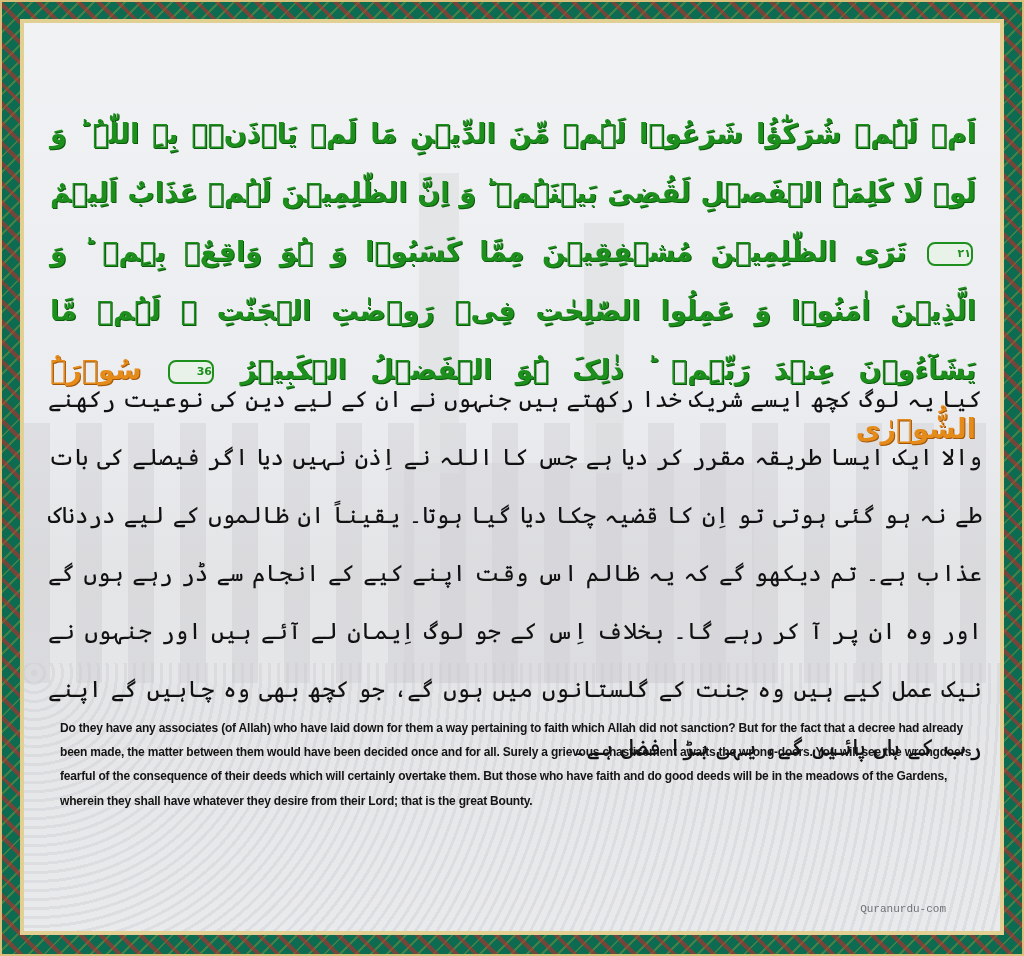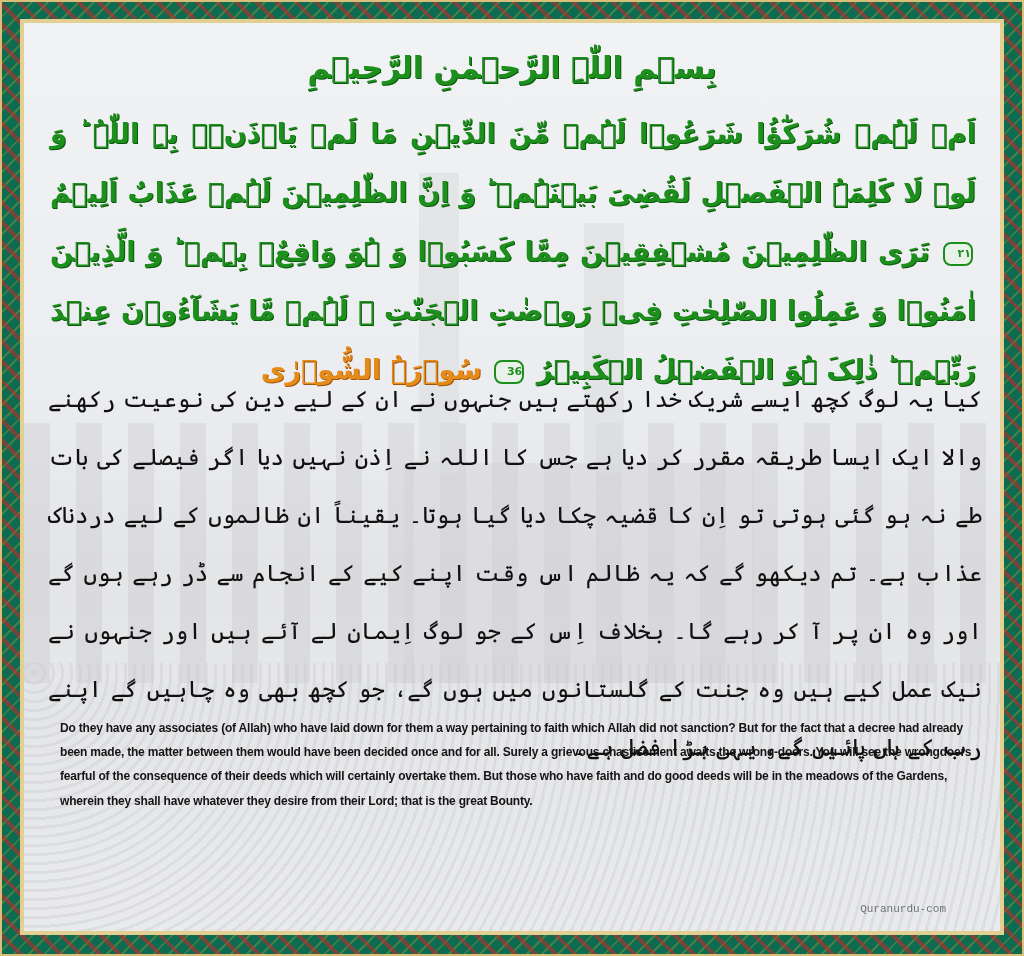--- a/index.html
+++ b/index.html
@@ -49,21 +49,21 @@
     font-size: 30px; color: #1d8f1d; font-family: "DejaVu Sans", sans-serif; font-weight: bold;
     direction: rtl; text-shadow: 1px 1px 0 #0b5a0b;
   }
   .ayah-block {
     position: absolute; left: 50px; right: 48px; top: 104px;
     font-size: 27px; line-height: 59px;
   }
   .ayah-marker {
     display: inline-block; width: 26px; height: 20px; border: 2px solid #1d8f1d; border-radius: 8px;
     font-size: 11px; line-height: 20px; text-align: center; vertical-align: middle; margin: 0 3px;
-    color: #1d8f1d; text-shadow: none; background: #e9f2e9;
+    color: #1d8f1d; text-shadow: none; background: #e9f2e9; padding-left: 16px;
   }
   .surah-name { color: #e58b1a; text-shadow: 1px 1px 0 #a3560a; margin-top: 12px; }
   .urdu {
     position: absolute; left: 48px; right: 42px; top: 370px;
     font-family: "DejaVu Serif", serif; font-size: 23px; line-height: 58px;
     direction: rtl; text-align: justify; text-align-last: right; color: #111;
   }
   .english {
     position: absolute; left: 60px; right: 48px; top: 716px;
     font-family: Liberation Sans, sans-serif; font-weight: bold; font-size: 12px; line-height: 24.2px;
@@ -83,21 +83,20 @@
     <div class="bg-photo">
       <div class="bg-arches"></div>
       <div class="bg-kaaba"></div>
       <div class="bg-minaret" style="left:395px;top:150px;height:300px;"></div>
       <div class="bg-minaret" style="left:560px;top:200px;height:250px;"></div>
       <div class="bg-crowd"></div>
     </div>
   </div>
 
   <div class="content">
-    <div class="bismillah">بِسۡمِ اللّٰہِ الرَّحۡمٰنِ الرَّحِیۡمِ</div>
 
     <div class="ayah-block arabic">
       <span>اَمۡ لَہُمۡ شُرَکٰٓؤُا شَرَعُوۡا لَہُمۡ مِّنَ الدِّیۡنِ مَا لَمۡ یَاۡذَنۡۢ بِہِ اللّٰہُ ؕ وَ لَوۡ لَا کَلِمَۃُ الۡفَصۡلِ لَقُضِیَ بَیۡنَہُمۡ ؕ وَ اِنَّ الظّٰلِمِیۡنَ لَہُمۡ عَذَابٌ اَلِیۡمٌ</span>
       <span class="ayah-marker">۲۱</span>
       <span>تَرَی الظّٰلِمِیۡنَ مُشۡفِقِیۡنَ مِمَّا کَسَبُوۡا وَ ہُوَ وَاقِعٌۢ بِہِمۡ ؕ وَ الَّذِیۡنَ اٰمَنُوۡا وَ عَمِلُوا الصّٰلِحٰتِ فِیۡ رَوۡضٰتِ الۡجَنّٰتِ ۚ لَہُمۡ مَّا یَشَآءُوۡنَ عِنۡدَ رَبِّہِمۡ ؕ ذٰلِکَ ہُوَ الۡفَضۡلُ الۡکَبِیۡرُ</span>
       <span class="ayah-marker">36</span>
       <span class="surah-name">سُوۡرَۃُ الشُّوۡرٰی</span>
     </div>
 
     <div class="urdu">کیا یہ لوگ کچھ ایسے شریک خدا رکھتے ہیں جنہوں نے ان کے لیے دین کی نوعیت رکھنے والا ایک ایسا طریقہ مقرر کر دیا ہے جس کا اللہ نے اِذن نہیں دیا اگر فیصلے کی بات طے نہ ہو گئی ہوتی تو اِن کا قضیہ چکا دیا گیا ہوتا۔ یقیناً ان ظالموں کے لیے دردناک عذاب ہے۔ تم دیکھو گے کہ یہ ظالم اس وقت اپنے کیے کے انجام سے ڈر رہے ہوں گے اور وہ ان پر آ کر رہے گا۔ بخلاف اِس کے جو لوگ اِیمان لے آئے ہیں اور جنہوں نے نیک عمل کیے ہیں وہ جنت کے گلستانوں میں ہوں گے، جو کچھ بھی وہ چاہیں گے اپنے رب کے ہاں پائیں گے، یہی بڑا فضل ہے۔</div>

